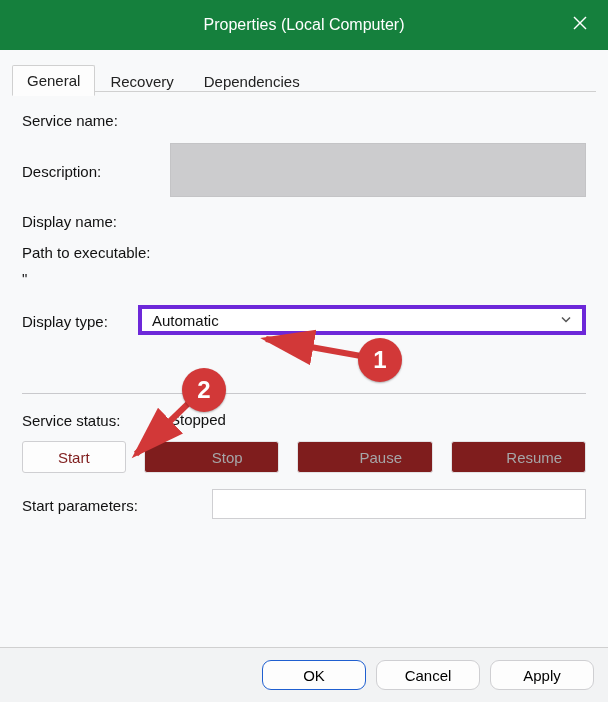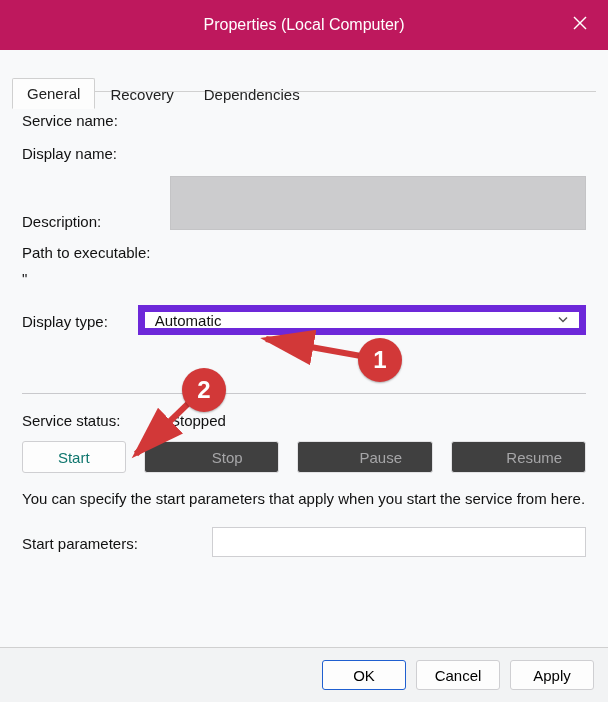--- a/index.html
+++ b/index.html
@@ -13,21 +13,21 @@
     overflow: hidden;
   }
   .window {
     width: 608px; height: 702px;
     display: flex; flex-direction: column;
     background: #f8f9fa;
     position: relative;
   }
   .titlebar {
     height: 50px;
-    background: #be185d;
+    background: #15803d;
     color: #fff;
     display: flex; align-items: center; justify-content: center;
     position: relative;
     font-size: 16px;
   }
   .titlebar .close {
     position: absolute; right: 0; top: 0;
     width: 56px; height: 50px;
     display: flex; align-items: center; justify-content: center;
     color: #fff;
@@ -46,37 +46,37 @@
     height: 34px;
     gap: 0;
   }
   .tab {
     padding: 6px 14px 6px 14px;
     font-size: 15px;
     color: #222;
     border: 1px solid transparent;
     border-bottom: none;
     position: relative;
-    top: 18px;
+    top: 5px;
     background: transparent;
   }
   .tab.active {
     background: #fdfdfd;
     border: 1px solid #d0d0d0;
     border-bottom: 1px solid #fdfdfd;
     border-radius: 2px 2px 0 0;
   }
 
   .tab-panel {
     padding: 18px 10px 8px 10px;
     font-size: 15px;
     color: #111;
   }
   .row {
-    display: flex; align-items: flex-end;
+    display: flex; align-items: center;
     margin-bottom: 14px;
   }
   .row.tight { margin-bottom: 17px; }
   .lbl {
     width: 148px;
     padding-top: 2px;
   }
   .field {
     flex: 1;
   }
@@ -86,21 +86,21 @@
     border: 1px solid #c4c4c6;
   }
   .path-val {
     font-size: 15px;
     margin-top: -8px;
     margin-bottom: 18px;
   }
   .select {
     width: 100%;
     height: 30px;
-    border: 7px solid #6d28d9;
+    border: 4px solid #6d28d9;
     background: #fff;
     display: flex; align-items: center;
     padding: 0 10px;
     position: relative;
     font-size: 15px;
   }
   .select .chev {
     position: absolute; right: 10px; top: 50%; transform: translateY(-50%);
   }
   .select .chev svg { width: 12px; height: 12px; stroke: #555; stroke-width: 1.5; fill: none; }
@@ -115,25 +115,25 @@
     margin-bottom: 16px;
   }
   .btn {
     flex: 1;
     height: 32px;
     border: 1px solid #cfcfd2;
     border-radius: 3px;
     background: #fdfdfd;
     display: flex; align-items: center; justify-content: center;
     font-size: 15px;
-    color: #0f766e;
+    color: #7f1d1d;
   }
   .btn.disabled {
     color: #a6a6a8;
-    background: #404040;
+    background: #7f1d1d;
     border-color: #e2e2e4;
     padding-left: 32px;
   }
   .helptext {
     font-size: 15px;
     line-height: 1.35;
     margin-bottom: 18px;
   }
   .input {
     flex: 1;
@@ -144,23 +144,23 @@
 
   .footer {
     height: 55px;
     border-top: 1px solid #d0d0d0;
     display: flex; align-items: center; justify-content: flex-end;
     gap: 10px;
     padding: 0 14px 0 0;
     background: #f2f3f4;
   }
   .fbtn {
-    width: 84px; height: 30px;
+    width: 104px; height: 30px;
     border: 1px solid #cfcfd2;
-    border-radius: 3px;
+    border-radius: 9px;
     background: #fdfdfd;
     display: flex; align-items: center; justify-content: center;
     font-size: 15px;
   }
   .fbtn.primary {
     border: 1.5px solid #1f5fd0;
   }
 
   
   .anno { position: absolute; pointer-events: none; }
@@ -199,27 +199,27 @@
     </div>
 
     <div class="tab-panel">
 
       <div class="row">
         <div class="lbl">Service name:</div>
         <div class="field"></div>
       </div>
 
       <div class="row">
+        <div class="lbl">Description:</div>
+        <div class="desc-box"></div>
+      </div>
+
+      <div class="row">
         <div class="lbl">Display name:</div>
         <div class="field"></div>
-      </div>
-
-      <div class="row">
-        <div class="lbl">Description:</div>
-        <div class="desc-box"></div>
       </div>
 
       <div class="row tight" style="margin-top:10px;">
         <div>Path to executable:</div>
       </div>
       <div class="path-val">"</div>
 
       <div class="row" style="align-items:center;">
         <div class="lbl">Display type:</div>
         <div class="select">
@@ -239,21 +239,20 @@
         <div>Stopped</div>
       </div>
 
       <div class="btn-row">
         <div class="btn">Start</div>
         <div class="btn disabled">Stop</div>
         <div class="btn disabled">Pause</div>
         <div class="btn disabled">Resume</div>
       </div>
 
-      <div class="helptext">You can specify the start parameters that apply when you start the service from here.</div>
 
       <div class="row" style="align-items:center;">
         <div class="lbl" style="width:190px;">Start parameters:</div>
         <div class="input"></div>
       </div>
 
     </div>
   </div>
 
   <div class="footer">

